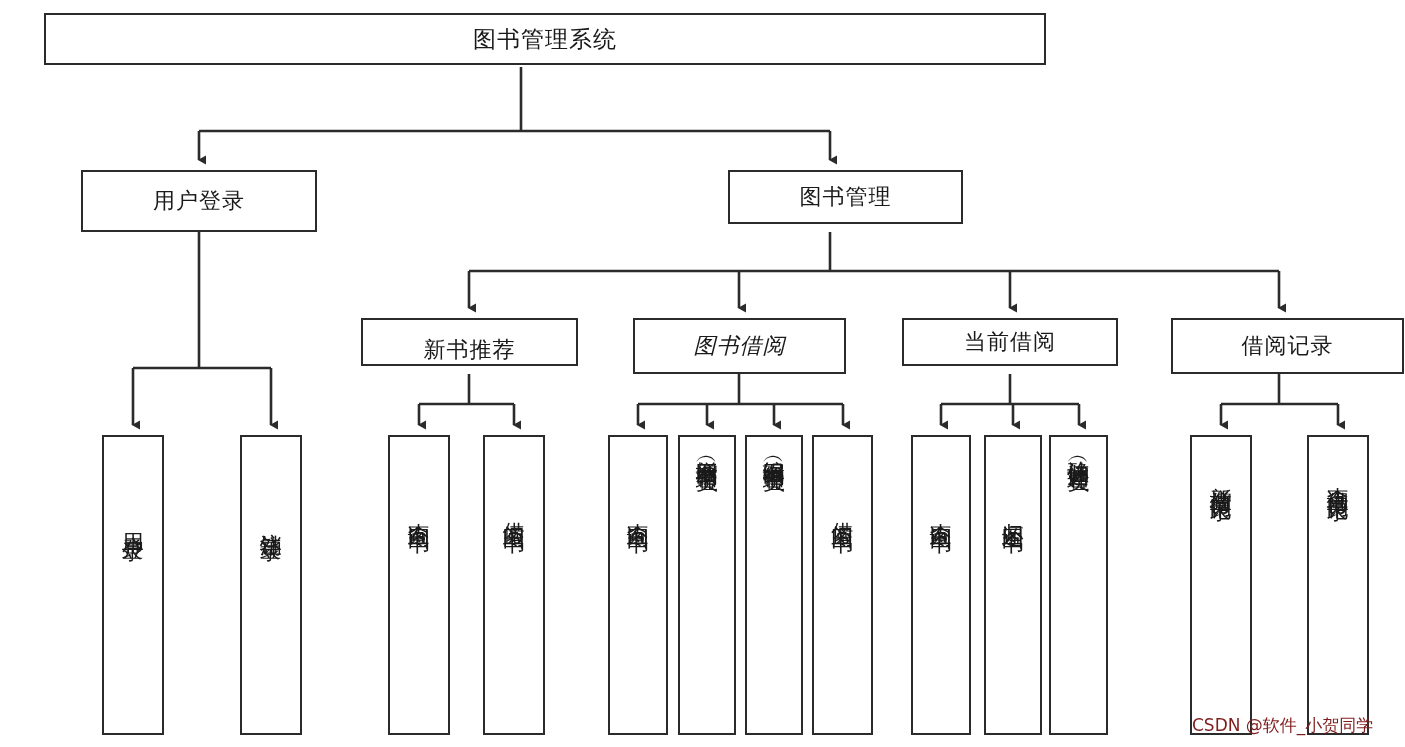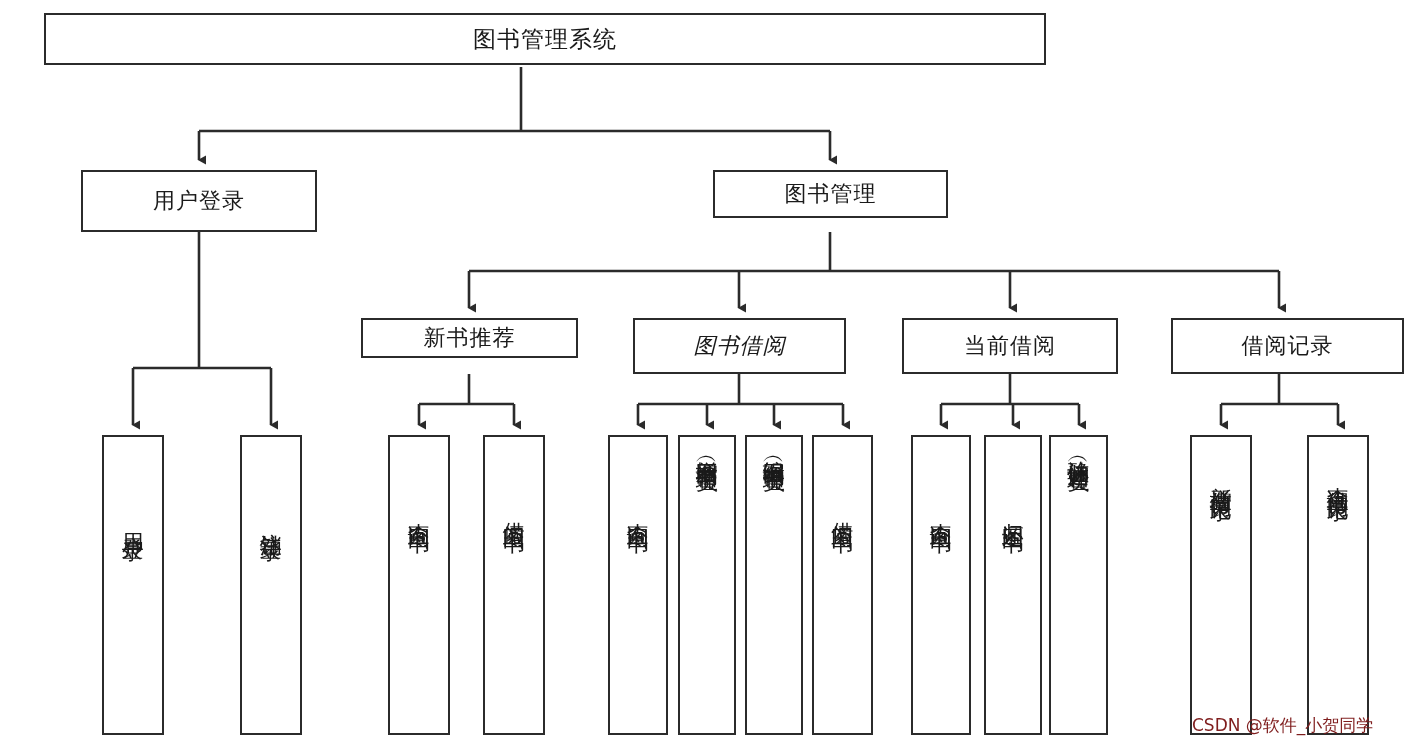--- a/index.html
+++ b/index.html
@@ -124,31 +124,31 @@
     </g>
   </svg>
 
   <div class="node root" style="left:20px; top:13px; width:1002px; height:52px;margin-left:24px;">
     <span class="label">图书管理系统</span>
   </div>
 
   <div class="node" style="left:81px; top:170px; width:236px; height:62px;">
     <span class="label">用户登录</span>
   </div>
-  <div class="node" style="left:713px; top:170px; width:235px; height:48px;">
+  <div class="node" style="left:728px; top:170px; width:235px; height:54px;">
     <span class="label">图书管理</span>
   </div>
 
-  <div class="node" style="left:361px; top:318px; width:217px; height:40px;">
+  <div class="node" style="left:361px; top:318px; width:217px; height:48px;align-items:flex-end;">
     <span class="label">新书推荐</span>
   </div>
   <div class="node" style="left:633px; top:318px; width:213px; height:56px;font-style:italic;">
     <span class="label">图书借阅</span>
   </div>
-  <div class="node" style="left:902px; top:318px; width:216px; height:56px;">
+  <div class="node" style="left:902px; top:318px; width:216px; height:48px;">
     <span class="label">当前借阅</span>
   </div>
   <div class="node" style="left:1171px; top:318px; width:233px; height:56px;">
     <span class="label">借阅记录</span>
   </div>
 
   <div class="node vertical" style="left:102px; top:435px; width:62px; height:300px; padding-top:78px;">
     <span class="label">用户登录</span>
   </div>
   <div class="node vertical" style="left:240px; top:435px; width:62px; height:300px; padding-top:78px;">

